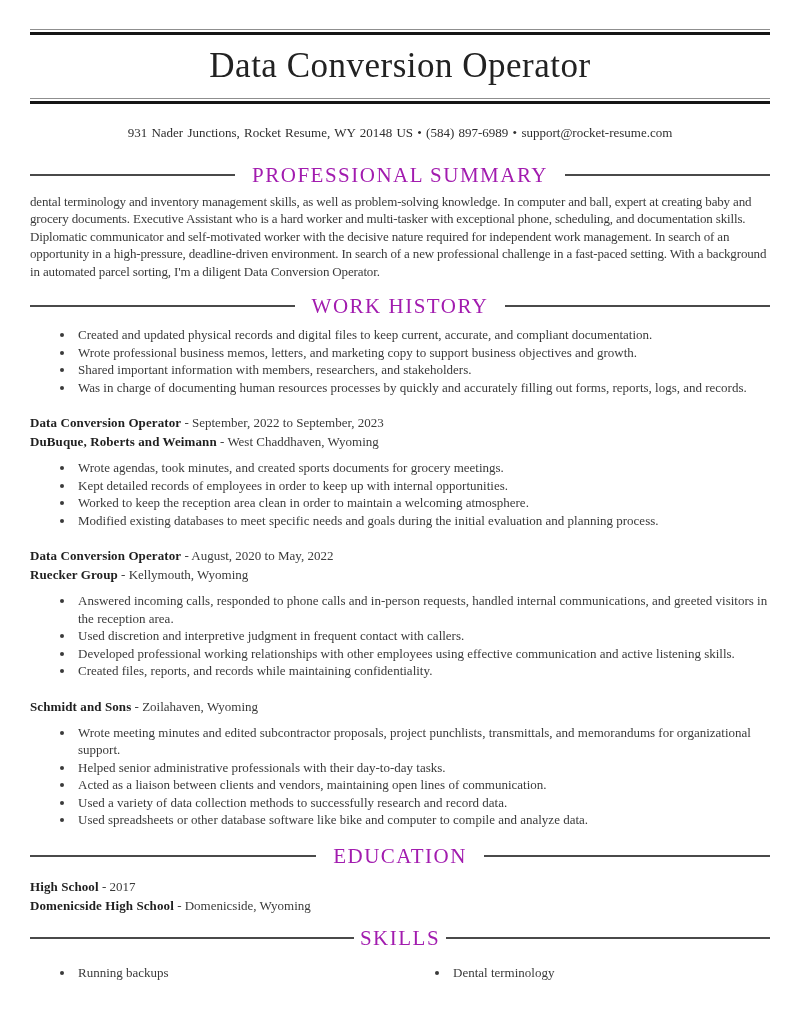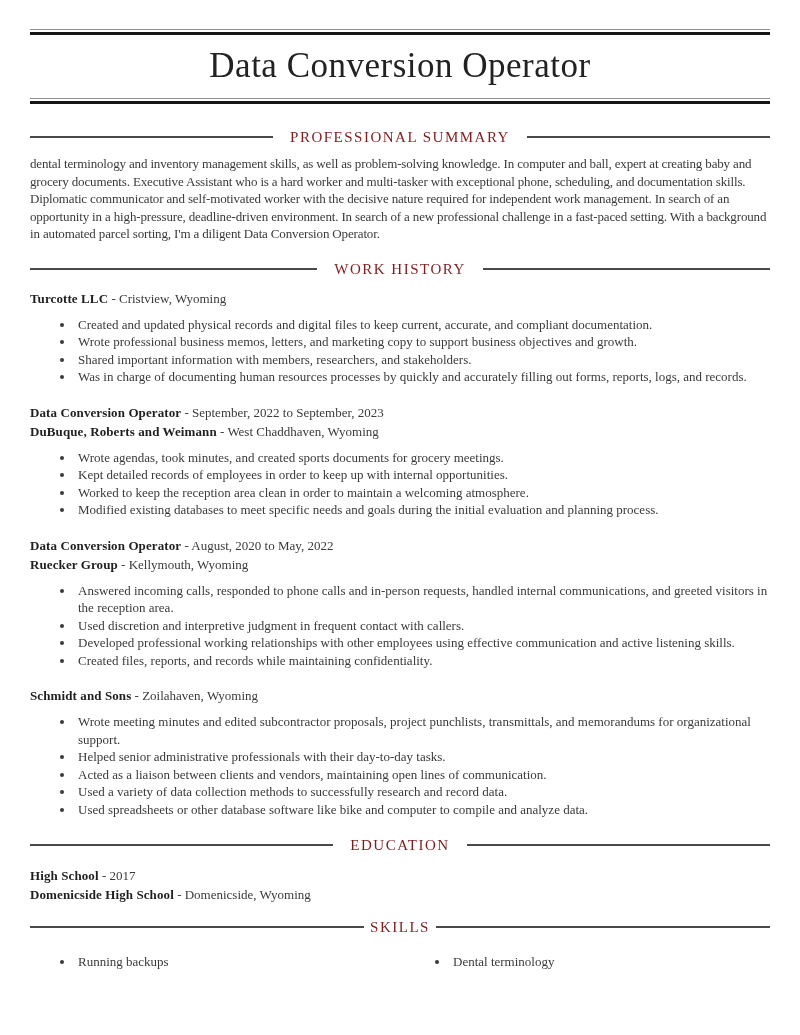--- a/index.html
+++ b/index.html
@@ -49,24 +49,24 @@
     display: flex;
     align-items: center;
     gap: 17px;
   }
   .section-header .hline {
     flex: 1;
     height: 2px;
     background: #4a4a4a;
   }
   .section-header .heading-text {
-    font-size: 15px;
+    font-size: 21px;
     line-height: 20px;
     letter-spacing: 1.5px;
-    color: #7f1d1d;
+    color: #a21caf;
     white-space: nowrap;
   }
   .sh-summary   { margin: 23px 0 8px 0; }
   .sh-work      { margin: 16px 0 10px 0; align-items: center; }
   .sh-education { margin: 14px 0 11px 0; }
   .sh-skills    { margin: 13px 0 9px 0; gap: 6px; }
 
   .summary-text {
     color: #3a3a3a;
     letter-spacing: -0.15px;
@@ -106,39 +106,36 @@
 <body>
 
 <div class="page">
 
   <div class="double-rule rule-top"></div>
 
   <div class="page-title">Data Conversion Operator</div>
 
   <div class="double-rule rule-under-title"></div>
 
+  <div class="contact-line">931 Nader Junctions, Rocket Resume, WY 20148 US  •  (584) 897-6989  •  support@rocket-resume.com</div>
 
   <div class="section-header sh-summary">
     <span class="hline"></span>
     <span class="heading-text">PROFESSIONAL SUMMARY</span>
     <span class="hline"></span>
   </div>
   <div class="summary-text">dental terminology and inventory management skills, as well as problem-solving knowledge. In computer and ball, expert at creating baby and grocery documents. Executive Assistant who is a hard worker and multi-tasker with exceptional phone, scheduling, and documentation skills. Diplomatic communicator and self-motivated worker with the decisive nature required for independent work management. In search of an opportunity in a high-pressure, deadline-driven environment. In search of a new professional challenge in a fast-paced setting. With a background in automated parcel sorting, I'm a diligent Data Conversion Operator.</div>
 
   <div class="section-header sh-work">
     <span class="hline"></span>
     <span class="heading-text">WORK HISTORY</span>
     <span class="hline"></span>
   </div>
 
   <div class="job">
-    <div class="job-line">
-      <b>Turcotte LLC</b>
-      <span>- Cristview, Wyoming</span>
-    </div>
     <ul class="bullets">
       <li>Created and updated physical records and digital files to keep current, accurate, and compliant documentation.</li>
       <li>Wrote professional business memos, letters, and marketing copy to support business objectives and growth.</li>
       <li>Shared important information with members, researchers, and stakeholders.</li>
       <li>Was in charge of documenting human resources processes by quickly and accurately filling out forms, reports, logs, and records.</li>
     </ul>
   </div>
 
   <div class="job">
     <div class="job-line">

